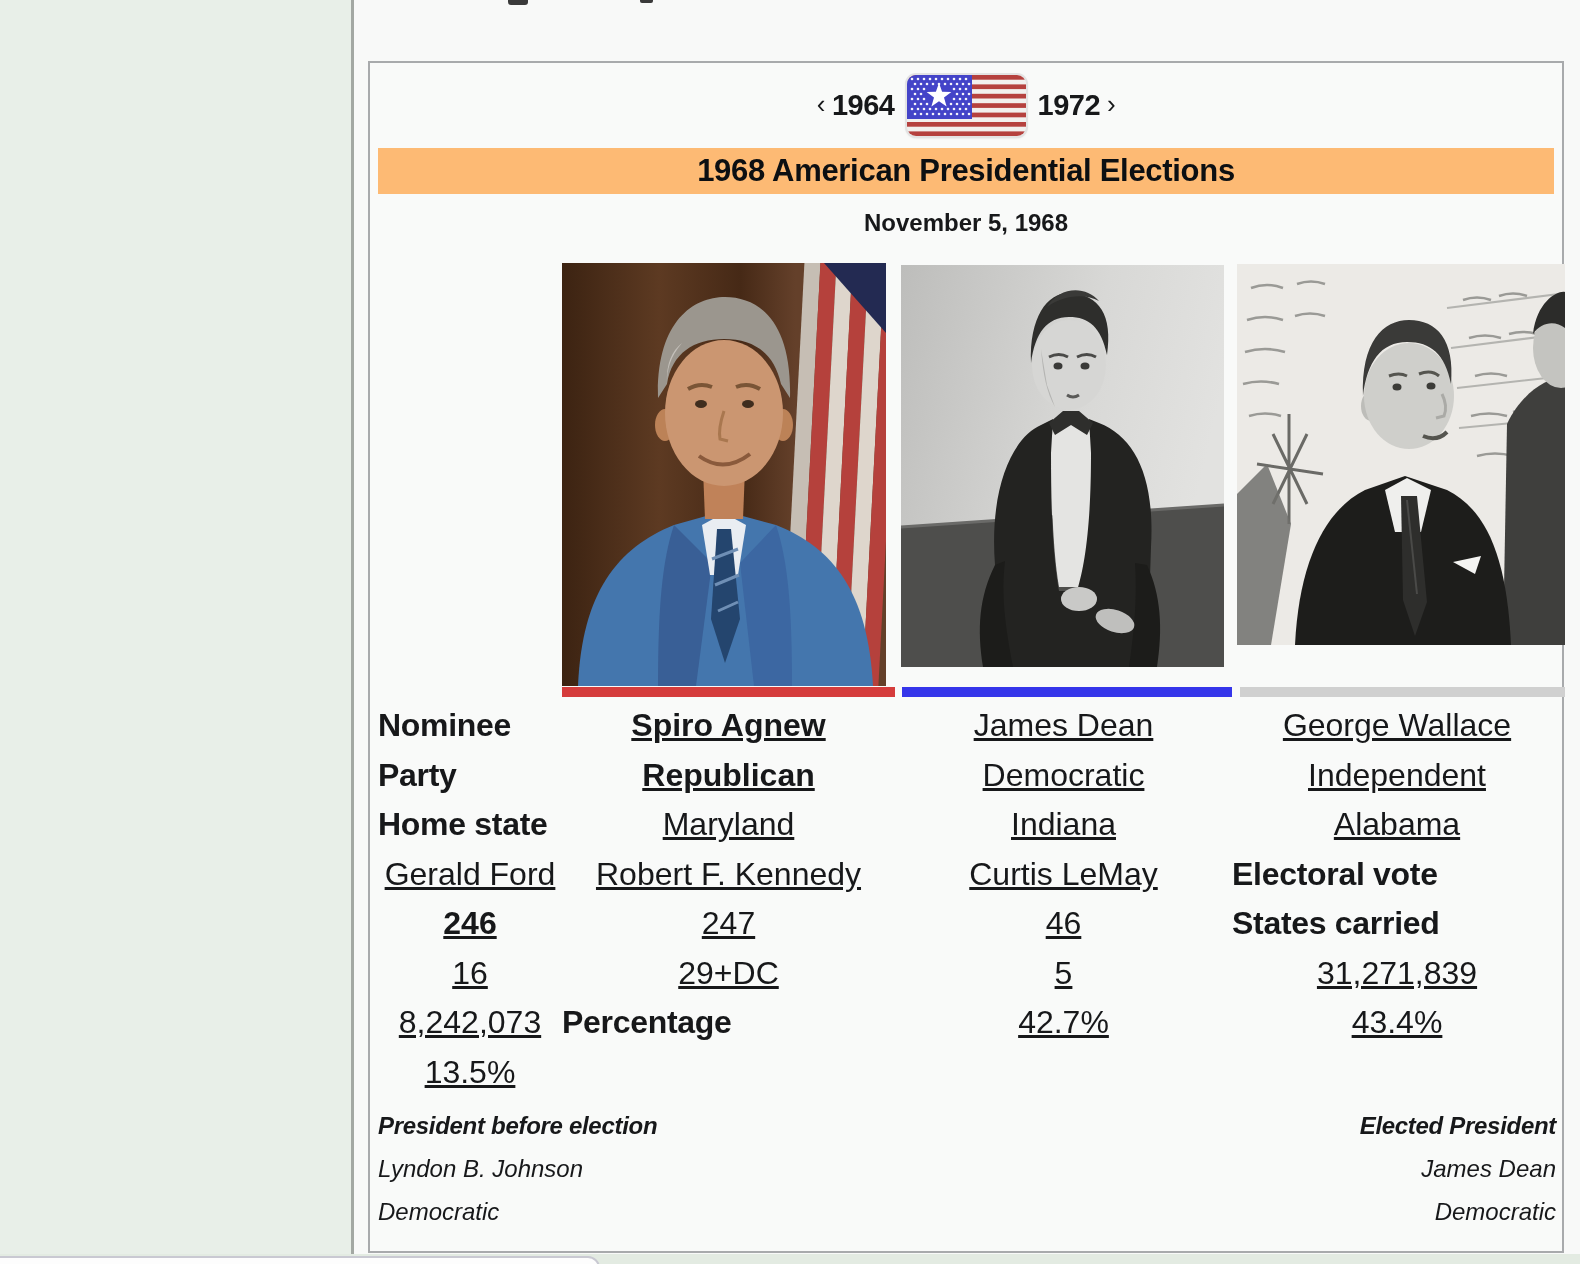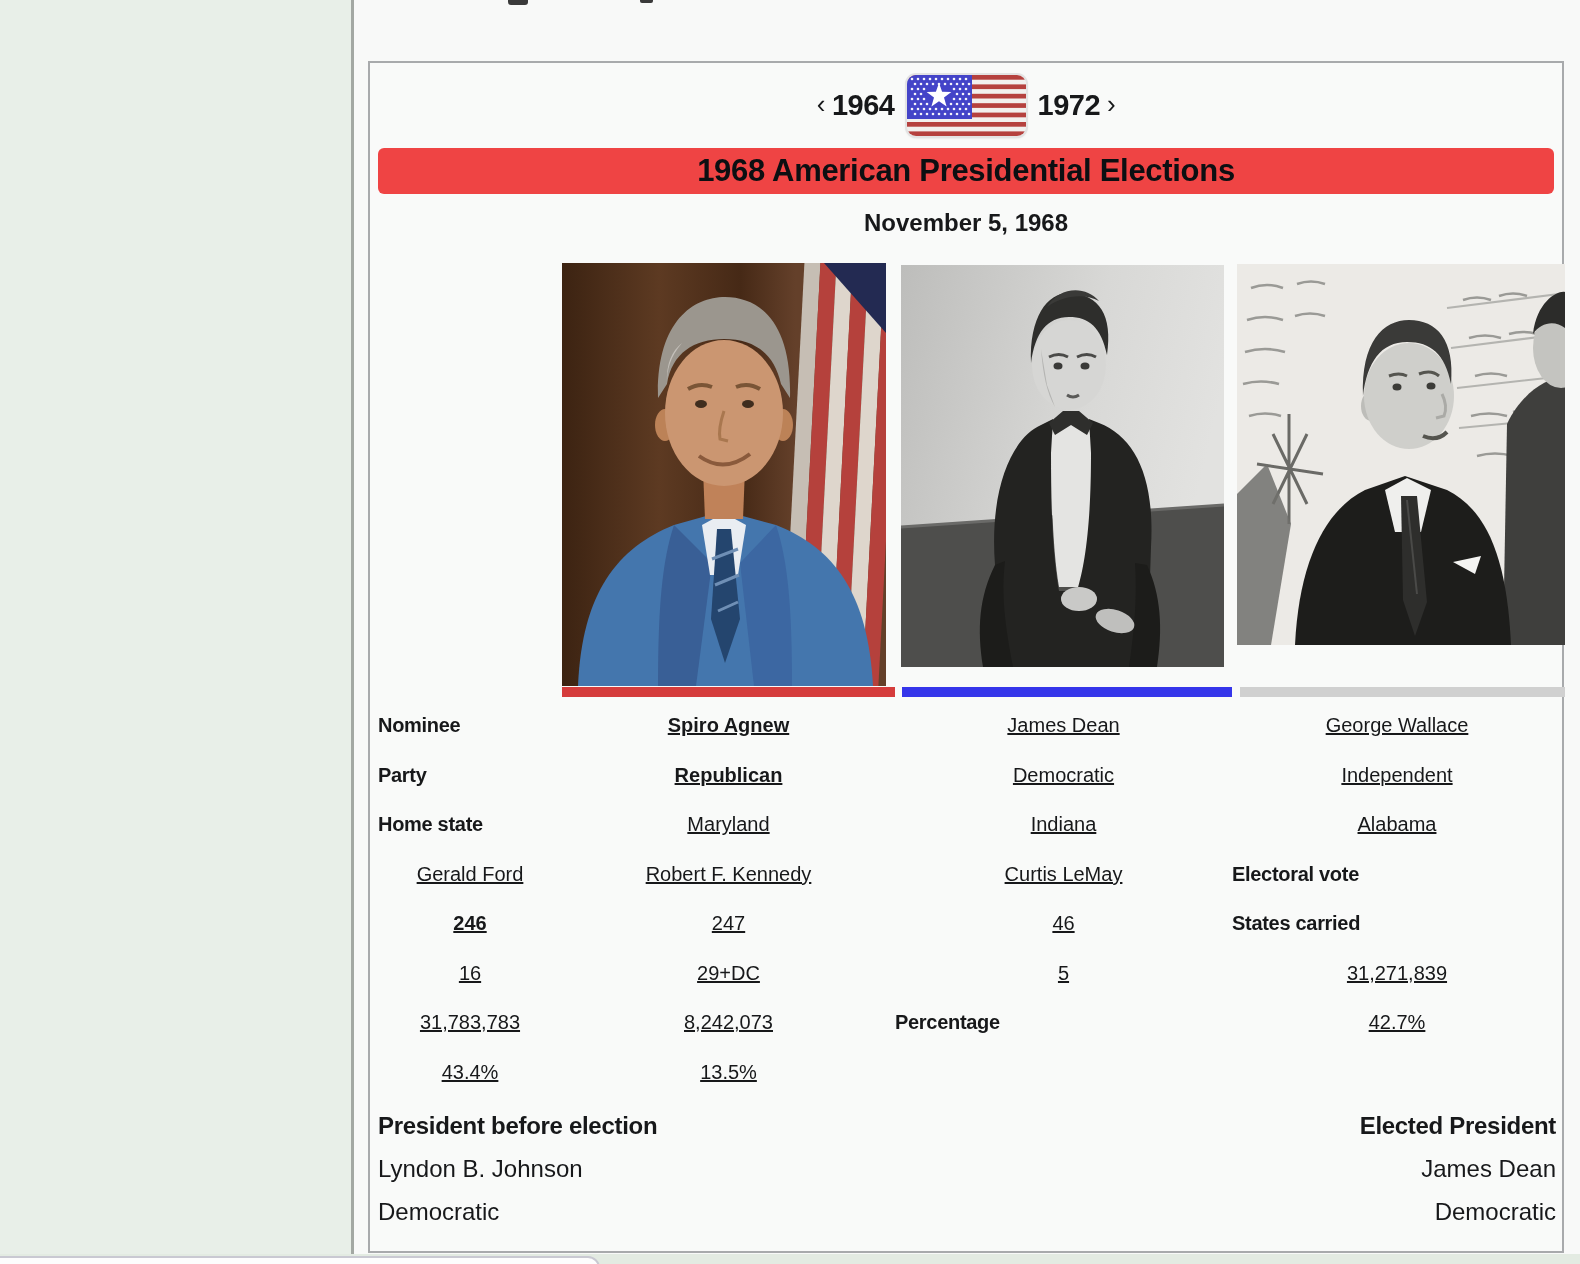--- a/index.html
+++ b/index.html
@@ -43,28 +43,28 @@
   #photo2{left:531px;top:202px;}
   #photo3{left:867px;top:201px;}
   .bar{position:absolute;top:624px;height:10px;}
   #bar1{left:192px;width:333px;}
   #bar2{left:532px;width:330px;}
   #bar3{left:870px;width:325px;}
 
   .stats{
     position:absolute;left:8px;top:638px;
     display:grid;grid-template-columns:184px 333px 337px 330px;
-    grid-auto-rows:49.5px;font-size:20px;
+    grid-auto-rows:49.5px;font-size:32px;
   }
   .stats .lbl{font-weight:700;display:flex;align-items:center;letter-spacing:-0.3px;}
   .stats .val{display:flex;align-items:center;justify-content:center;text-align:center;text-decoration:underline;}
   .strong{font-weight:700;}
 
   .footer{
-    position:absolute;left:8px;top:1048px;width:1178px;font-size:24px;
+    position:absolute;left:8px;top:1048px;width:1178px;font-size:24px;font-style:italic;
   }
   .footer .frow{display:flex;justify-content:space-between;line-height:30px;margin-bottom:13px;}
   .footer .frow.head{font-weight:700;letter-spacing:-0.3px;}
 
   .bottom-strip{position:absolute;left:0;top:1254px;width:1580px;height:10px;background:#e3ebe2;z-index:5;}
   .bottom-panel{
     position:absolute;left:-4px;top:1256px;width:600px;height:14px;
     background:#fdfdfd;border:2px solid #c9c9d2;border-radius:0 12px 0 0;z-index:6;
   }
 </style>
@@ -166,21 +166,21 @@
           <polygon points="32,8 35.1,16.8 44.4,17 37,22.6 39.6,31.5 32,26.2 24.4,31.5 27,22.6 19.6,17 28.9,16.8"></polygon>
         </g>
       </svg>
     </span>
     <span class="nav-link">
       <span>1972</span>
       <span class="chev">›</span>
     </span>
   </div>
 
-  <div class="title-bar" style="background-color: #ef4444; border-radius: 6px;">
+  <div class="title-bar" style="background-color: #fdba74;">
     <span>1968 American Presidential Elections</span>
   </div>
 
   <div class="date-line">November 5, 1968</div>
 
   <svg id="photo1" class="photo" width="324" height="423" viewBox="0 0 324 423" xmlns="http://www.w3.org/2000/svg">
     <defs>
       <linearGradient id="wood" x1="0" y1="0" x2="1" y2="0">
         <stop offset="0" stop-color="#3c2312"></stop>
           <stop offset="0.3" stop-color="#5d3a22"></stop>
@@ -314,21 +314,20 @@
     <div class="val strong">246</div>
     <div class="val">247</div>
     <div class="val">46</div>
 
     <div class="lbl">States carried</div>
     <div class="val">16</div>
     <div class="val">29+DC</div>
     <div class="val">5</div>
 
     <div class="val">31,271,839</div>
-    <div class="val">31,783,783</div>
     <div class="val">8,242,073</div>
 
     <div class="lbl">Percentage</div>
     <div class="val">42.7%</div>
     <div class="val">43.4%</div>
     <div class="val">13.5%</div>
   </div>
 
   <div class="footer">
     <div class="frow head">

